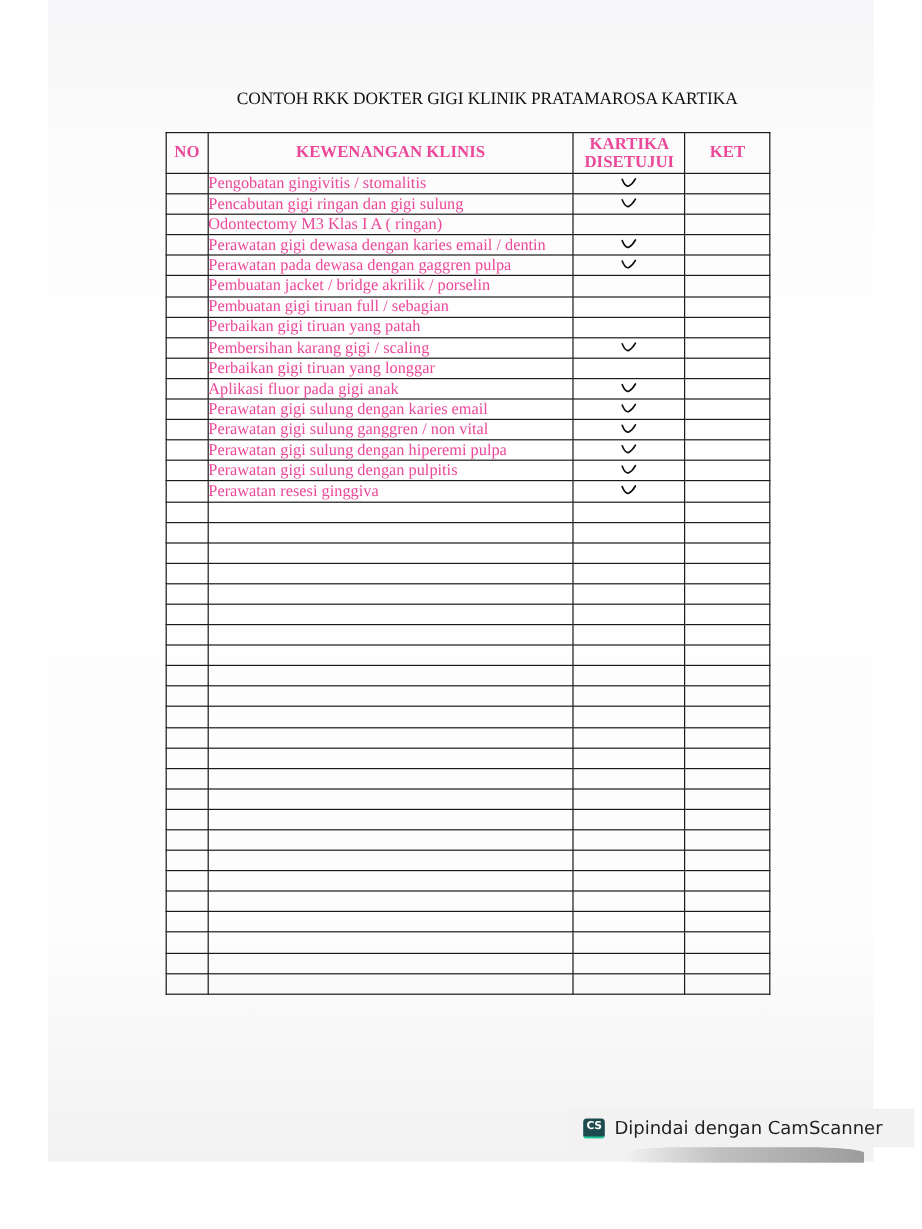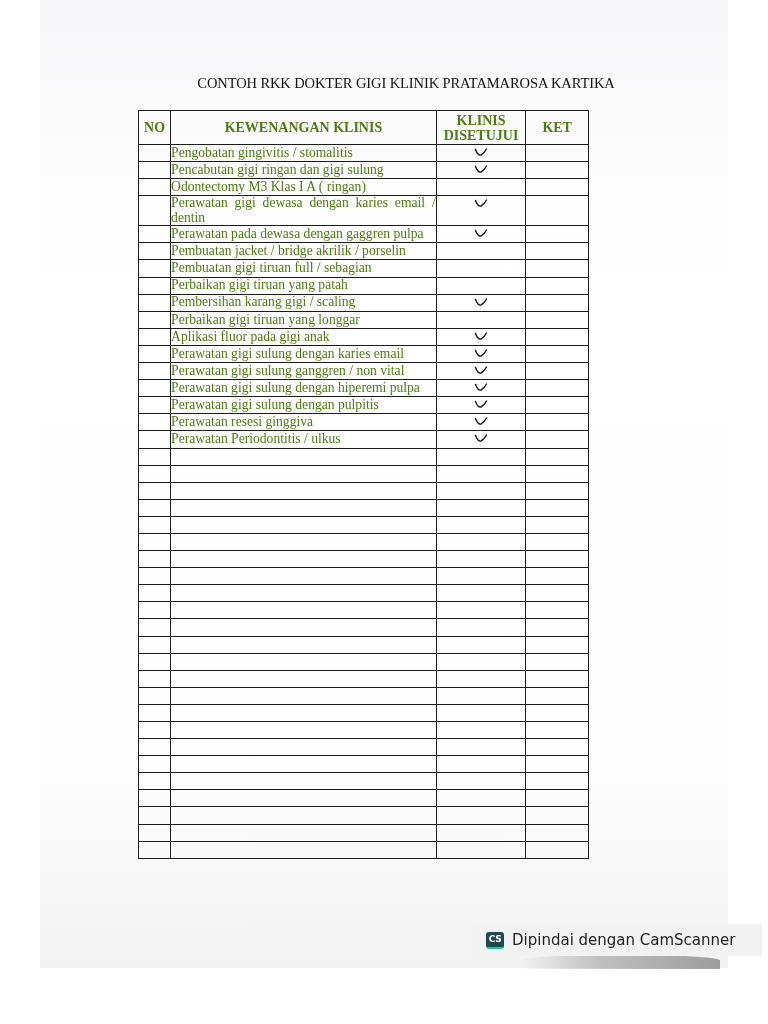--- a/index.html
+++ b/index.html
@@ -38,23 +38,23 @@
       top: 75px;
       text-align: center;
       font-size: 14.5px;
       color: #111;
       letter-spacing: -0.1px;
     }
     table.rkk {
       position: absolute;
       left: 138px;
       top: 110px;
-      width: 451px;
+      width: 504px;
       border-collapse: collapse;
-      color: #4d7c0f;
+      color: #ec4899;
       font-size: 13.6px;
     }
     table.rkk th, table.rkk td {
       border: 1.3px solid #1a1a1a;
       padding: 0;
     }
     table.rkk th {
       font-weight: bold;
       font-size: 14px;
       text-align: center;
@@ -135,21 +135,21 @@
     <col class="c-no">
       <col class="c-kw">
       <col class="c-ck">
       <col class="c-ket">
   </colgroup>
   <thead>
     <tr>
       <th>NO</th>
       <th>KEWENANGAN KLINIS</th>
       <th>
-        <div>KLINIS</div>
+        <div>KARTIKA</div>
         <div>DISETUJUI</div>
       </th>
       <th>KET</th>
     </tr>
   </thead>
   <tbody id="tbody">
       <tr>
         <td></td>
         <td class="kw">Pengobatan gingivitis / stomalitis</td>
         <td class="ck"><span class="check"><svg width="14" height="10" viewBox="0 0 14 10">
@@ -255,28 +255,20 @@
         <td></td>
         <td class="kw">Perawatan gigi sulung dengan pulpitis</td>
         <td class="ck"><span class="check"><svg width="14" height="10" viewBox="0 0 14 10">
               <path d="M1.5 2.5 Q4 9 7 8 Q10 6.5 12.5 2" fill="none" stroke="#111" stroke-width="1.4" stroke-linecap="round"></path>
             </svg></span></td>
         <td></td>
       </tr>
       <tr>
         <td></td>
         <td class="kw">Perawatan resesi ginggiva</td>
-        <td class="ck"><span class="check"><svg width="14" height="10" viewBox="0 0 14 10">
-              <path d="M1.5 2.5 Q4 9 7 8 Q10 6.5 12.5 2" fill="none" stroke="#111" stroke-width="1.4" stroke-linecap="round"></path>
-            </svg></span></td>
-        <td></td>
-      </tr>
-      <tr>
-        <td></td>
-        <td class="kw">Perawatan Periodontitis / ulkus</td>
         <td class="ck"><span class="check"><svg width="14" height="10" viewBox="0 0 14 10">
               <path d="M1.5 2.5 Q4 9 7 8 Q10 6.5 12.5 2" fill="none" stroke="#111" stroke-width="1.4" stroke-linecap="round"></path>
             </svg></span></td>
         <td></td>
       </tr>
       <tr>
         <td></td>
         <td></td>
         <td></td>
         <td></td>

